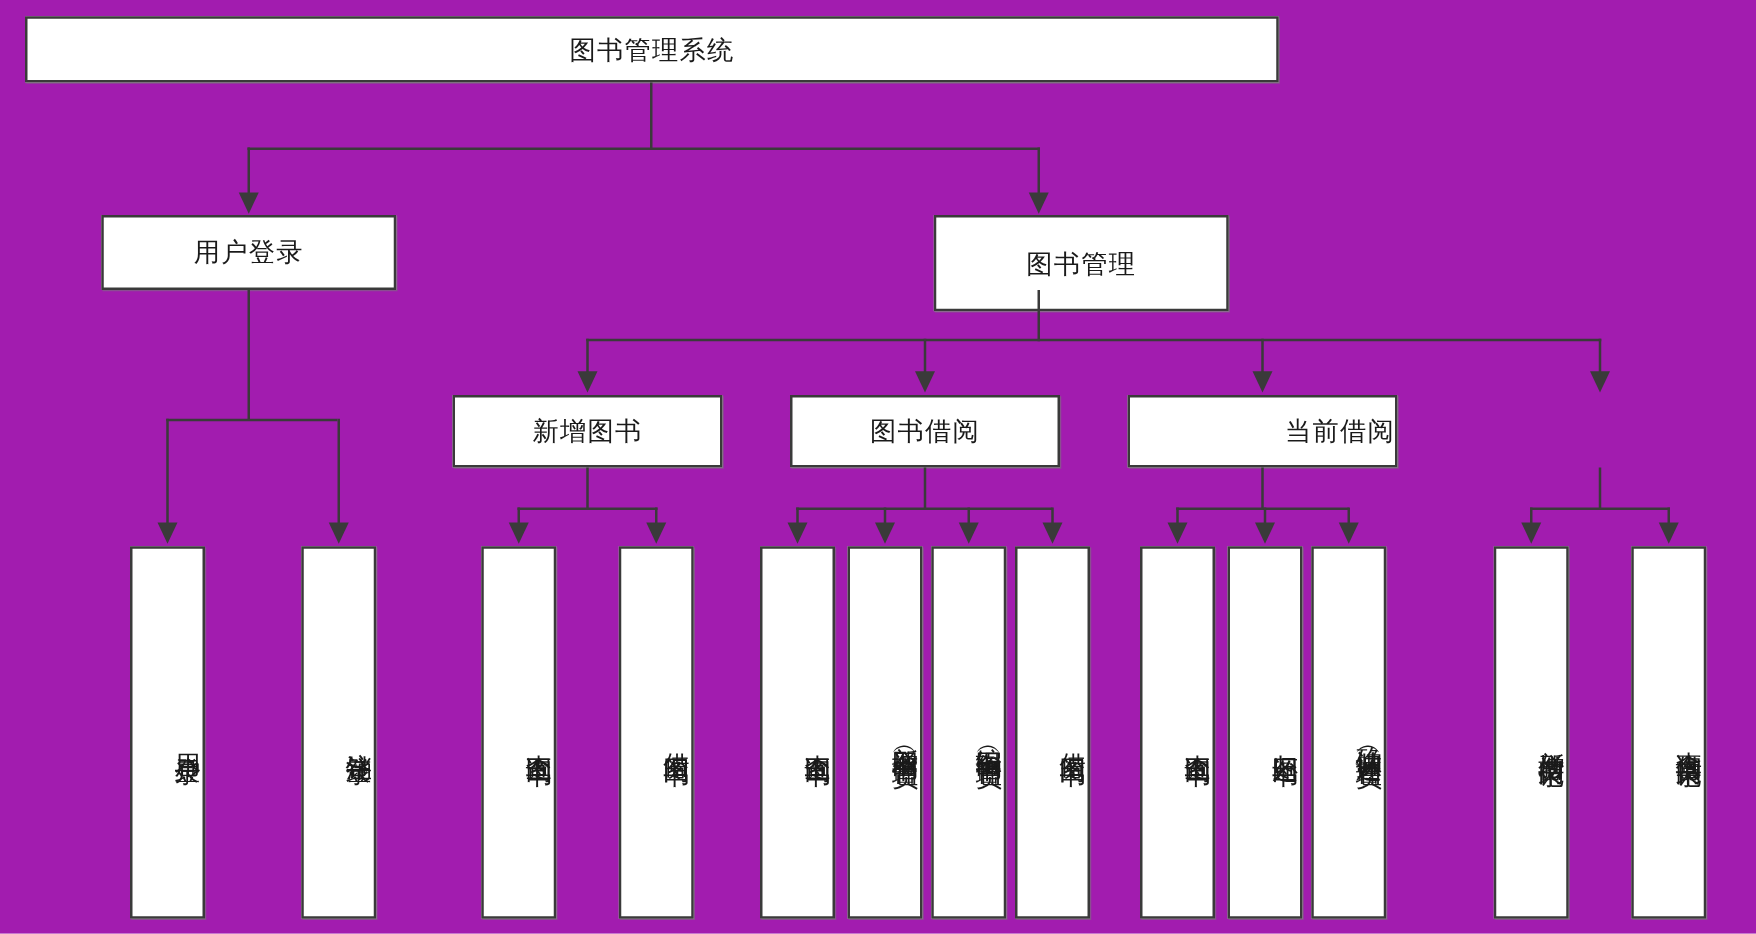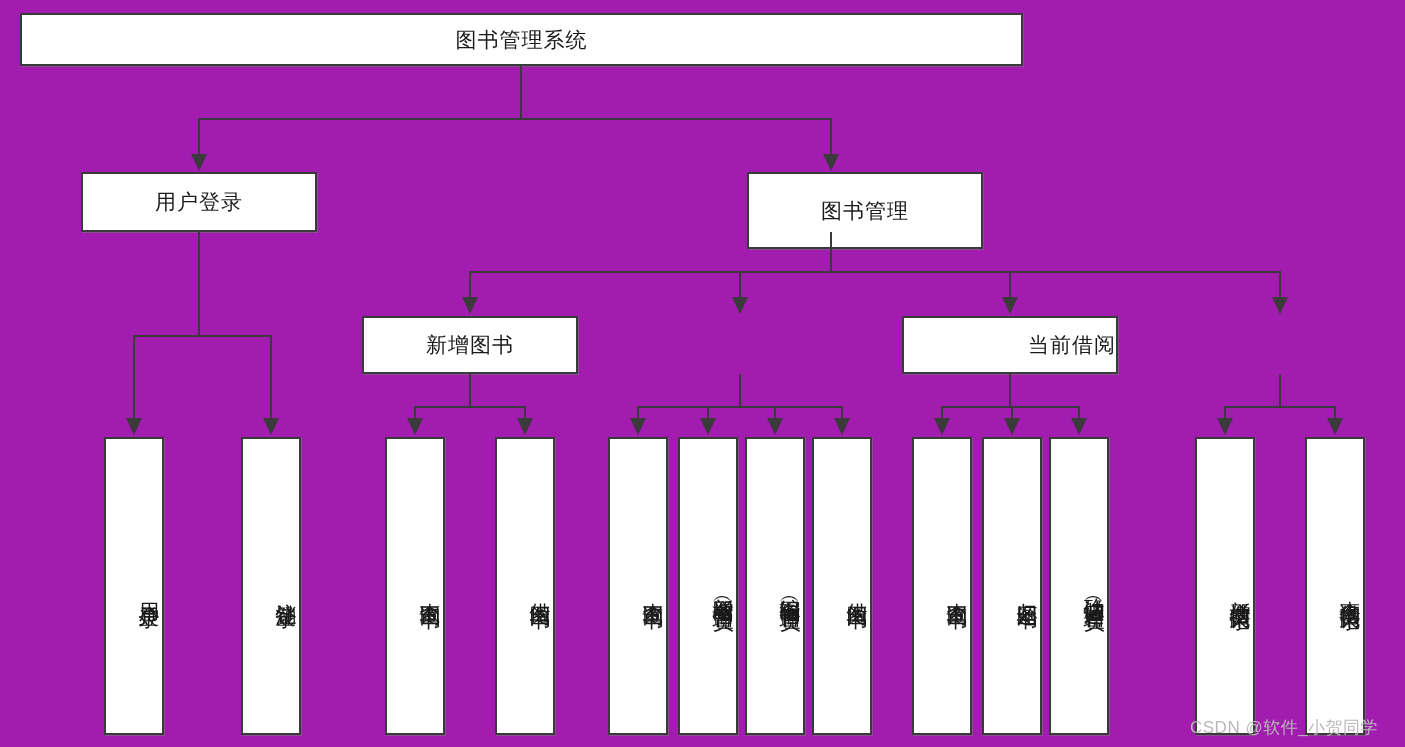--- a/index.html
+++ b/index.html
@@ -126,20 +126,23 @@
 
   <div class="edge edge-v" style="left:1009px; top:271px; width:2px; height:28px;"></div>
   <div class="arrow" style="left:1002px; top:297px;"></div>
 
   <div class="edge edge-v" style="left:1279px; top:271px; width:2px; height:28px;"></div>
   <div class="arrow" style="left:1272px; top:297px;"></div>
 
   <div class="node node-h" style="left:362px; top:316px; width:216px; height:58px;">
     <span>新增图书</span>
   </div>
+  <div class="node node-h" style="left:632px; top:316px; width:216px; height:58px;">
+    <span>图书借阅</span>
+  </div>
   <div class="node node-h" style="left:902px; top:316px; width:216px; height:58px;justify-content:flex-end;">
     <span>当前借阅</span>
   </div>
 
   <div class="edge edge-v" style="left:469px; top:374px; width:2px; height:34px;"></div>
   <div class="edge edge-h" style="left:414px; top:406px; width:112px; height:2px;"></div>
   <div class="edge edge-v" style="left:414px; top:406px; width:2px; height:14px;"></div>
   <div class="arrow" style="left:407px; top:418px;"></div>
   <div class="edge edge-v" style="left:524px; top:406px; width:2px; height:14px;"></div>
   <div class="arrow" style="left:517px; top:418px;"></div>
@@ -201,15 +204,14 @@
   <div class="edge edge-v" style="left:1334px; top:406px; width:2px; height:14px;"></div>
   <div class="arrow" style="left:1327px; top:418px;"></div>
 
   <div class="node node-v" style="left:1195px; top:437px; width:60px; height:298px;">
     <span>新增借阅记录</span>
   </div>
   <div class="node node-v" style="left:1305px; top:437px; width:60px; height:298px;">
     <span>查询借阅记录</span>
   </div>
 
-  <div class="watermark" style="left:1190px; top:716px;">CSDN @软件_小贺同学</div>
 
 </div>
 
 </body></html>

